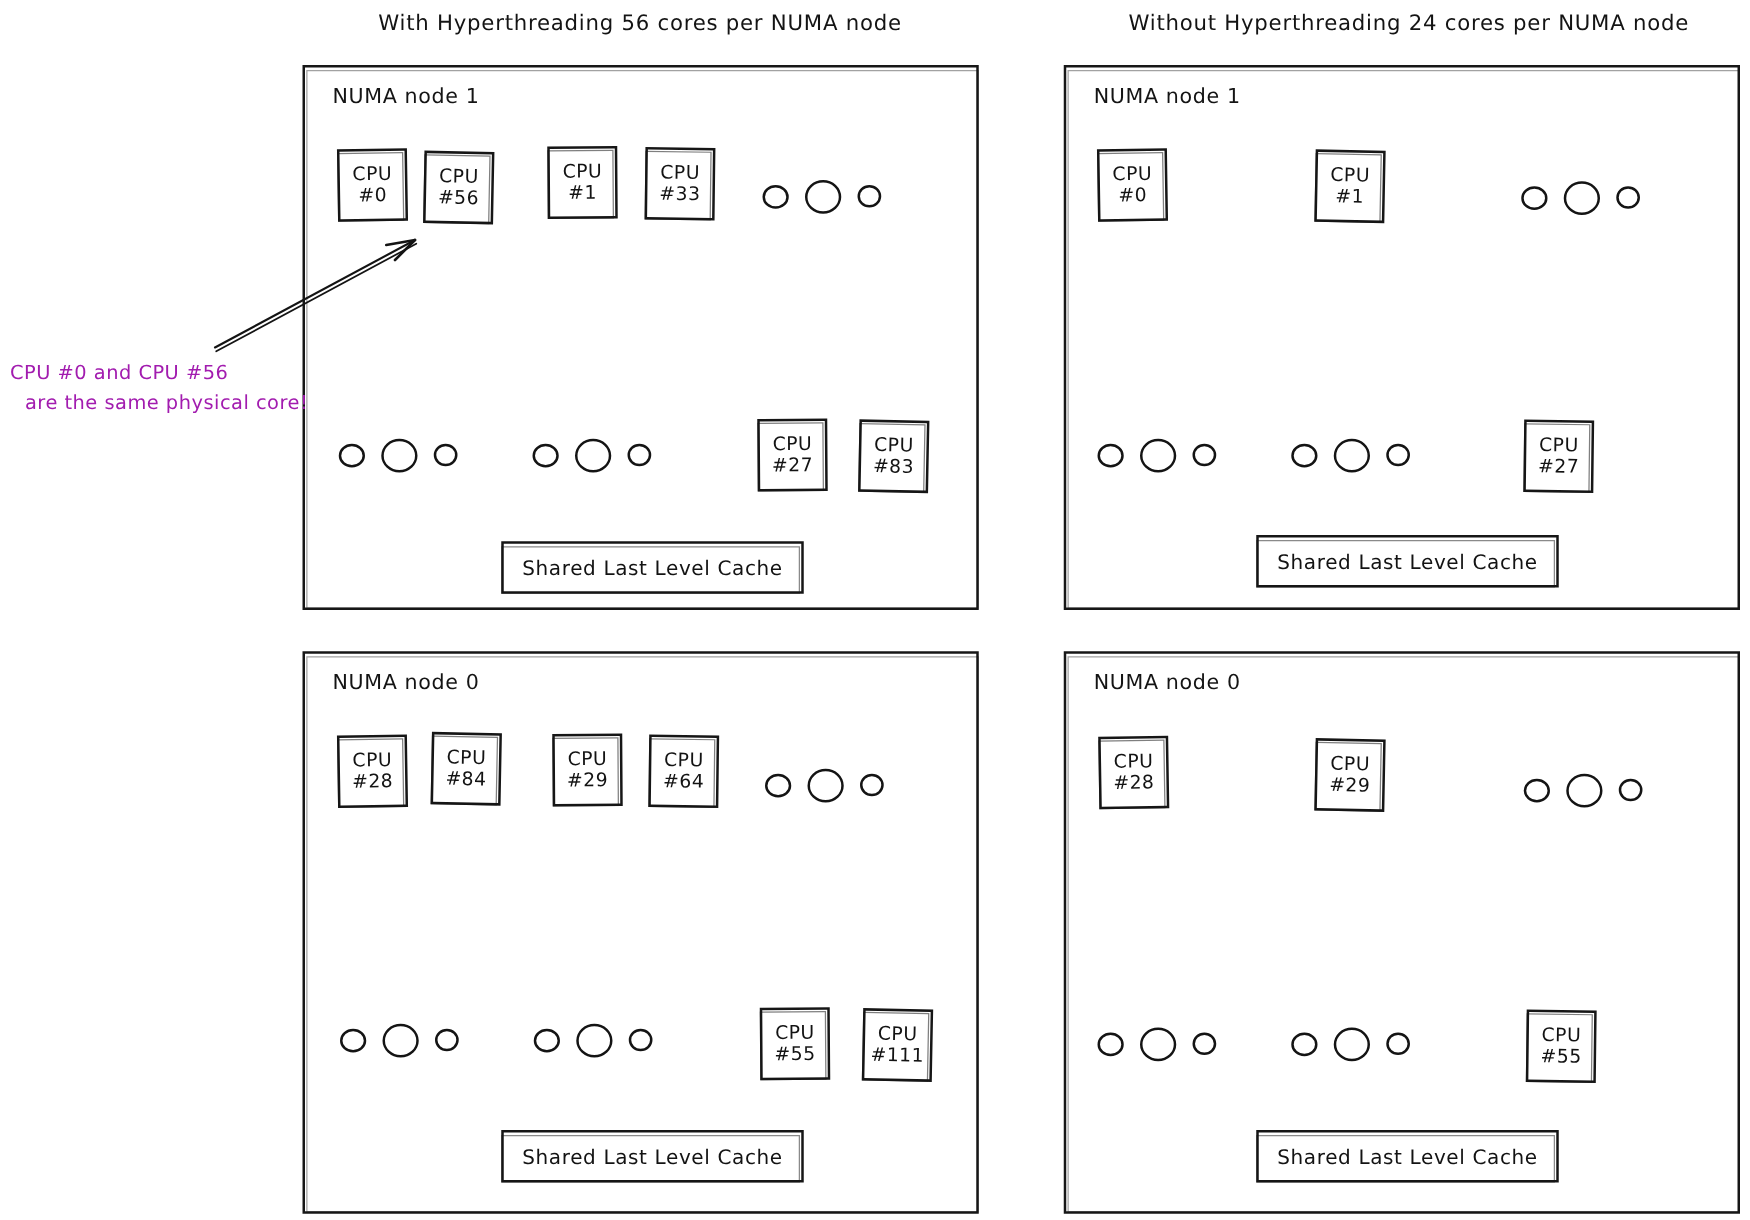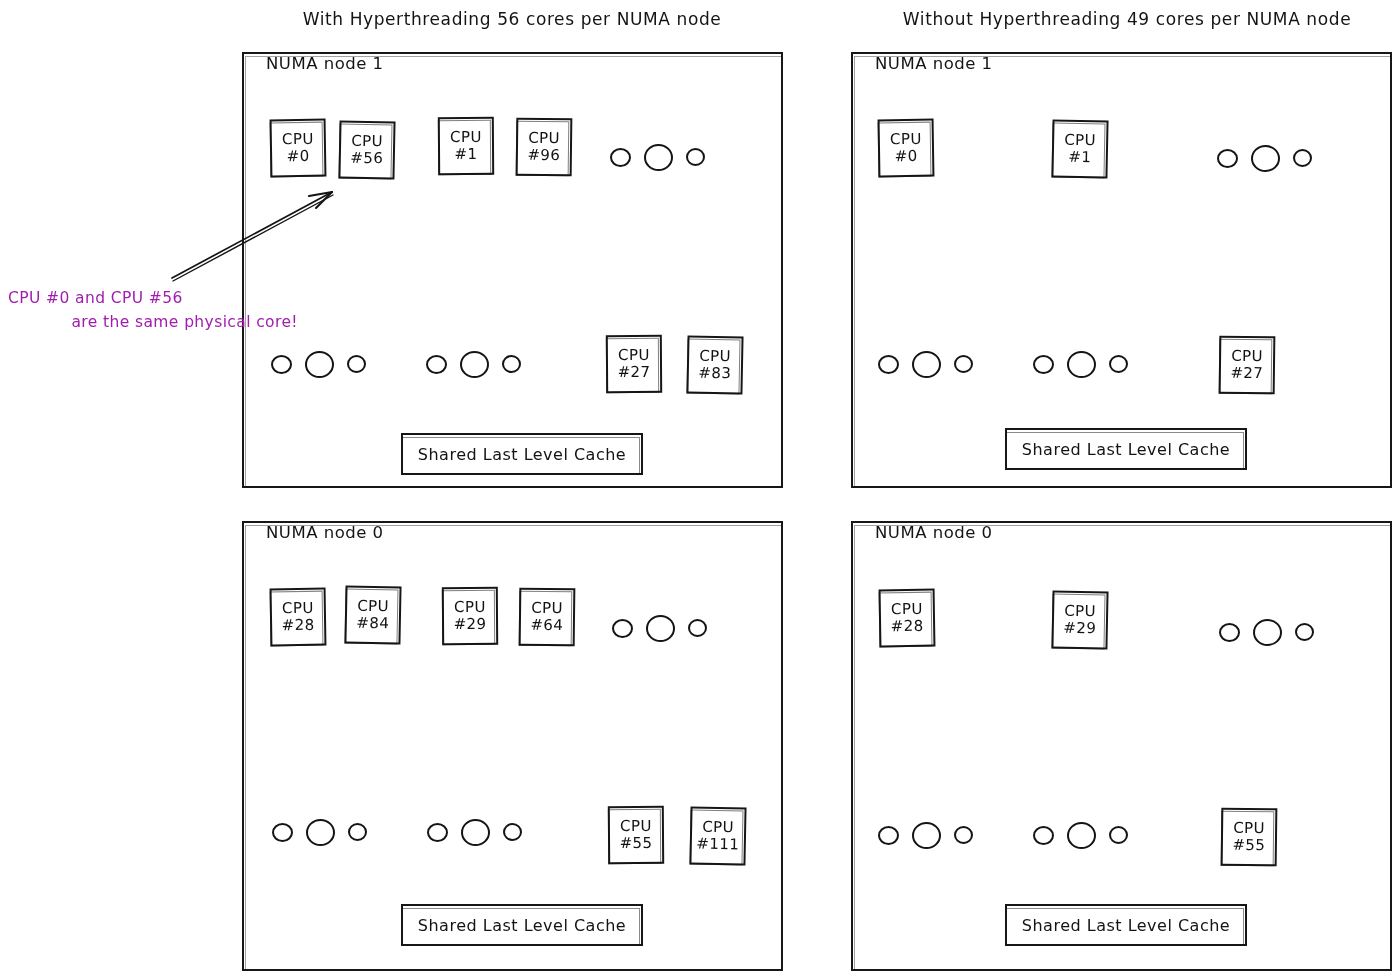--- a/index.html
+++ b/index.html
@@ -49,21 +49,21 @@
     pointer-events: none;
   }
   #panel-tl { left: 242px; top: 52px;  width: 541px; height: 436px; }
   #panel-tr { left: 851px; top: 52px;  width: 541px; height: 436px; }
   #panel-bl { left: 242px; top: 521px; width: 541px; height: 450px; }
   #panel-br { left: 851px; top: 521px; width: 541px; height: 450px; }
 
   .panel-label {
     position: absolute;
     left: 22px;
-    top: 0;
+    top: 13px;
     font-size: 16.5px;
     letter-spacing: 0.5px;
     color: #141414;
     white-space: nowrap;
   }
 
   
   .cpu {
     position: absolute;
     width: 56px;
@@ -136,56 +136,56 @@
   #annotation {
     position: absolute;
     left: 8px;
     top: 286px;
     width: 290px;
     font-size: 15.5px;
     line-height: 1.55;
     letter-spacing: 0.4px;
     color: #a21caf;
   }
-  #annotation .l2 { padding-left: 12px; display: block; text-align: right; }
+  #annotation .l2 { padding-left: 12px; display: block; }
   #arrow-svg {
     position: absolute;
     left: 150px;
     top: 175px;
     width: 210px;
     height: 125px;
     overflow: visible;
   }
 </style>
 </head>
 <body>
 
 <div id="stage">
 
   <div id="title-left" class="col-title">With Hyperthreading 56 cores per NUMA node</div>
-  <div id="title-right" class="col-title">Without Hyperthreading 49 cores per NUMA node</div>
+  <div id="title-right" class="col-title">Without Hyperthreading 24 cores per NUMA node</div>
 
   <div id="panel-tl" class="panel">
     <div class="panel-label">NUMA node 1</div>
 
     <div class="cpu tilt-a" style="left:26px; top:65px;">
       <span class="l1">CPU</span>
       <span class="l2">#0</span>
     </div>
     <div class="cpu tilt-b" style="left:95px; top:67px;">
       <span class="l1">CPU</span>
       <span class="l2">#56</span>
     </div>
     <div class="cpu tilt-c" style="left:194px; top:63px;">
       <span class="l1">CPU</span>
       <span class="l2">#1</span>
     </div>
     <div class="cpu tilt-d" style="left:272px; top:64px;">
       <span class="l1">CPU</span>
-      <span class="l2">#96</span>
+      <span class="l2">#33</span>
     </div>
 
     <div class="dots" style="left:366px; top:88px;">
       <span class="dot s"></span>
       <span class="dot m"></span>
       <span class="dot t"></span>
     </div>
 
     <div class="dots" style="left:27px; top:295px;">
       <span class="dot s"></span>

